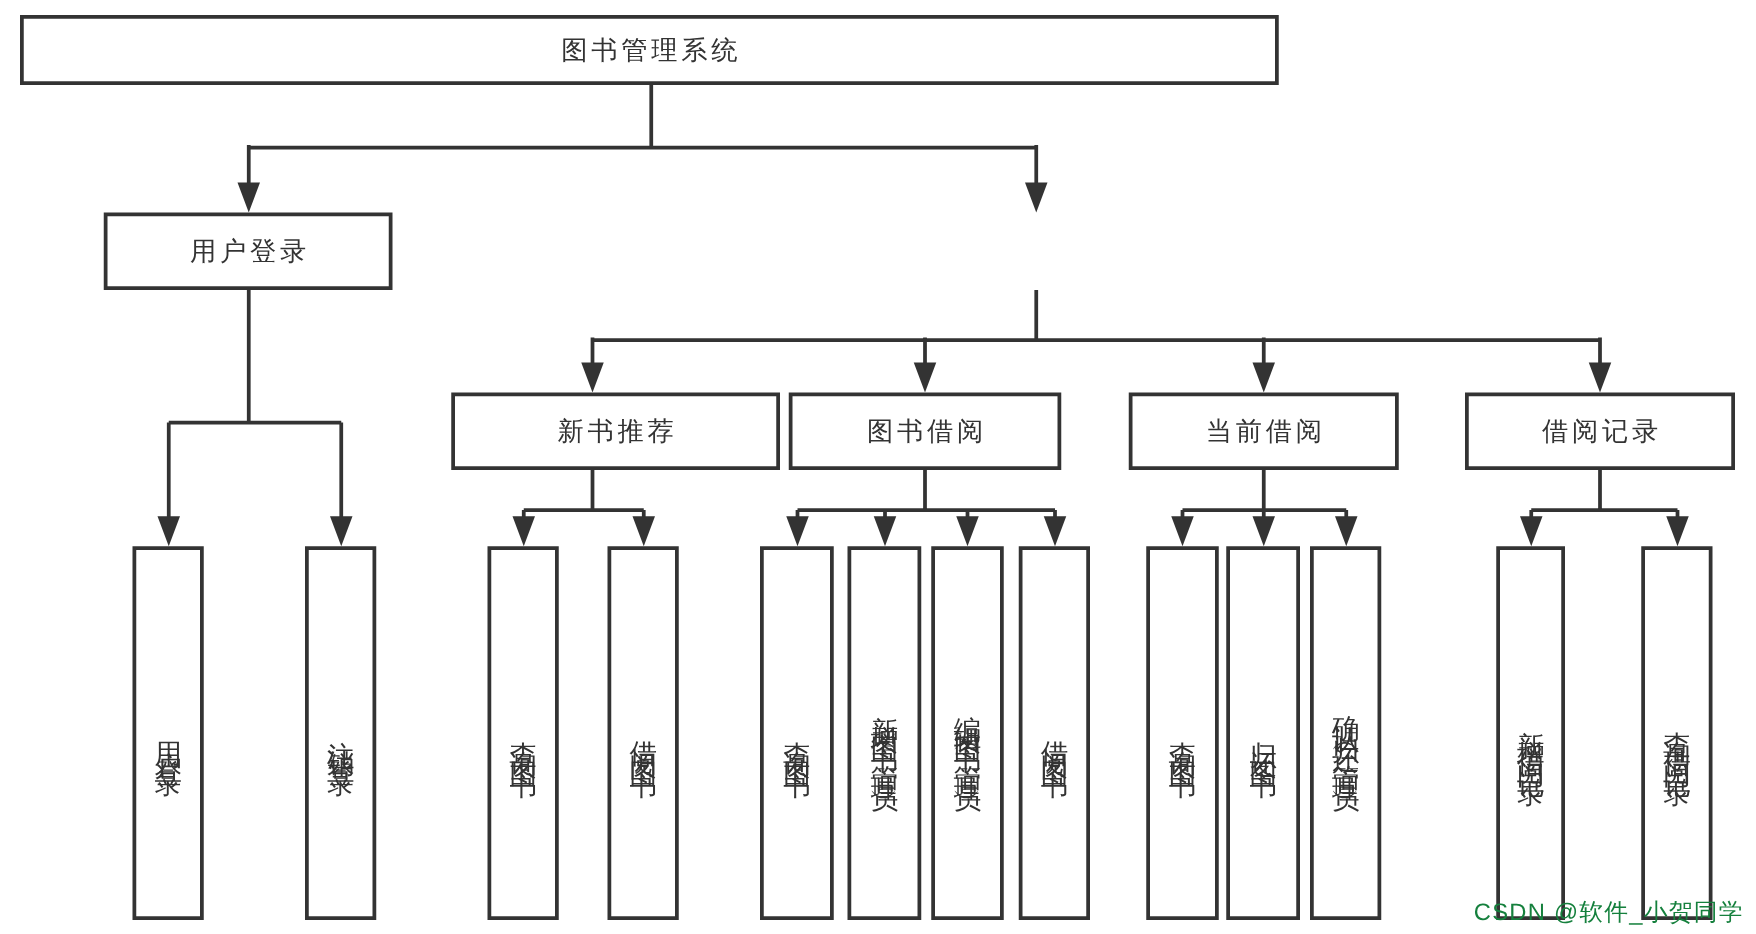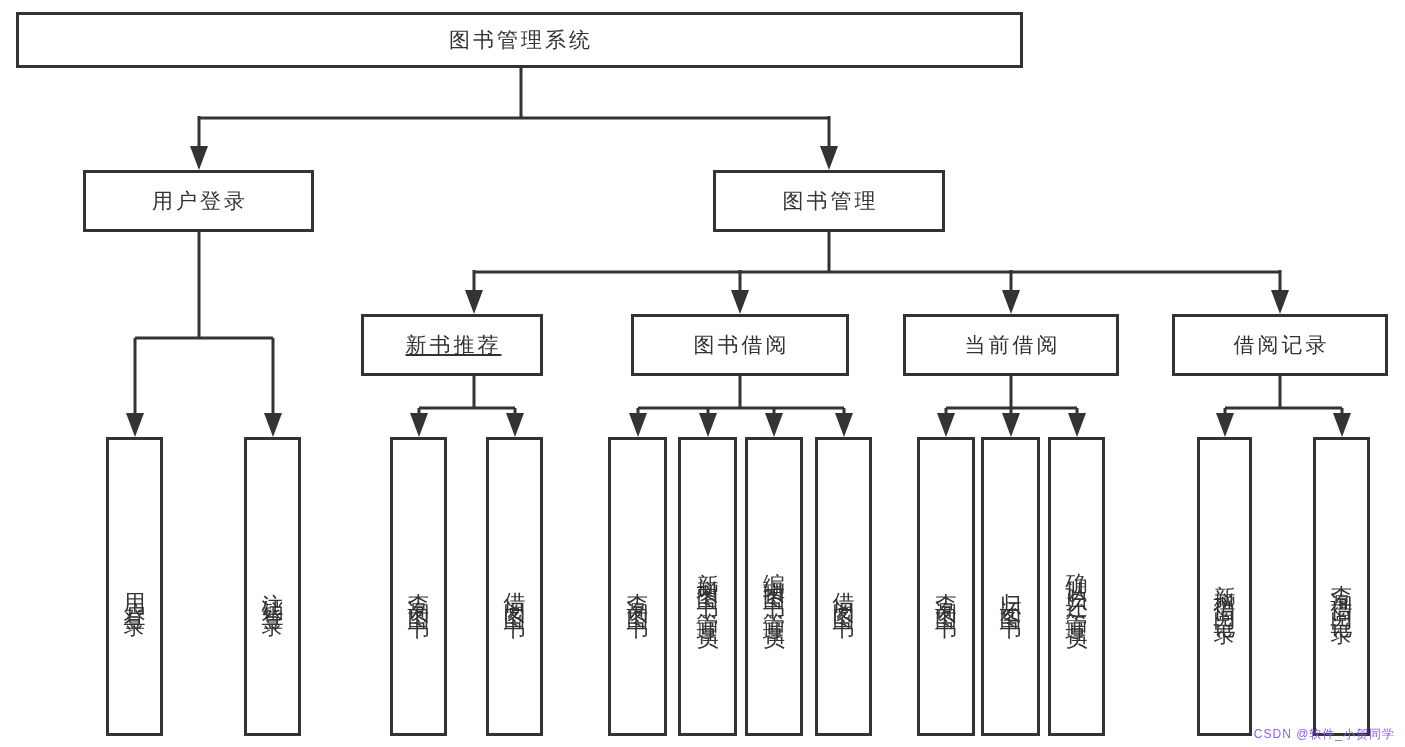--- a/index.html
+++ b/index.html
@@ -35,23 +35,23 @@
     font-size:22px;
     line-height:1;
     letter-spacing:8px;
     padding-top:8px;      
     color:#333333;
   }
   .watermark{
     position:absolute;
     right:10px;
     bottom:4px;
-    font-size:12px;
+    font-size:19px;
     letter-spacing:1px;
-    color:#8b5cf6;
+    color:#15803d;
     z-index:3;
     white-space:nowrap;
     text-align:center;
   }
 </style>
 </head>
 <body>
 
 <div class="stage">
 
@@ -80,25 +80,22 @@
       M1342 437 L1333 413 L1351 413 Z"></path>
   </svg>
 
   <div class="box" style="left:16px;top:12px;width:1007px;height:56px;">
     <span class="h-label">图书管理系统</span>
   </div>
 
   <div class="box" style="left:83px;top:170px;width:231px;height:62px;">
     <span class="h-label">用户登录</span>
   </div>
-  <div class="box" style="left:713px;top:170px;width:232px;height:62px;">
-    <span class="h-label">图书管理</span>
-  </div>
 
-  <div class="box" style="left:361px;top:314px;width:182px;height:62px;text-decoration:underline;">
+  <div class="box" style="left:361px;top:314px;width:263px;height:62px;">
     <span class="h-label">新书推荐</span>
   </div>
   <div class="box" style="left:903px;top:314px;width:216px;height:62px;">
     <span class="h-label">当前借阅</span>
   </div>
   <div class="box" style="left:631px;top:314px;width:218px;height:62px;">
     <span class="h-label">图书借阅</span>
   </div>
   <div class="box" style="left:1172px;top:314px;width:216px;height:62px;">
     <span class="h-label">借阅记录</span>

